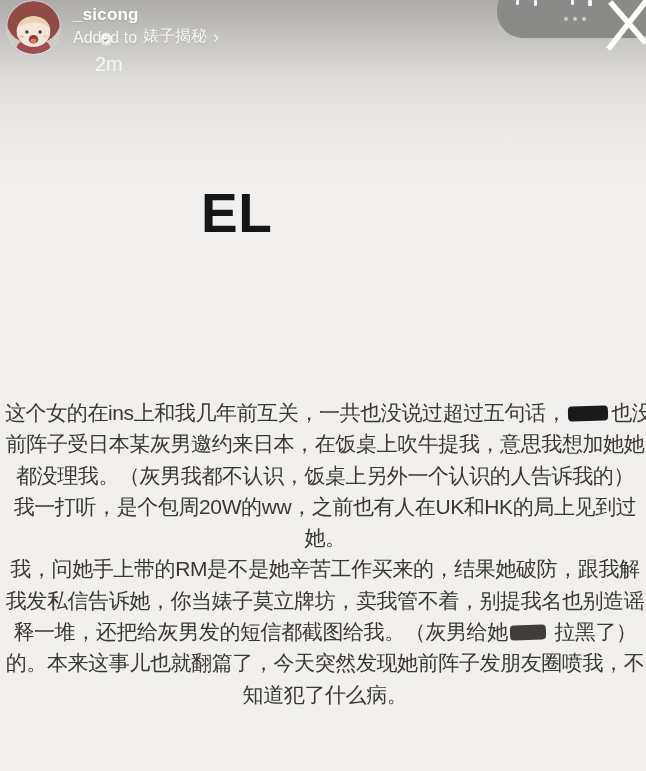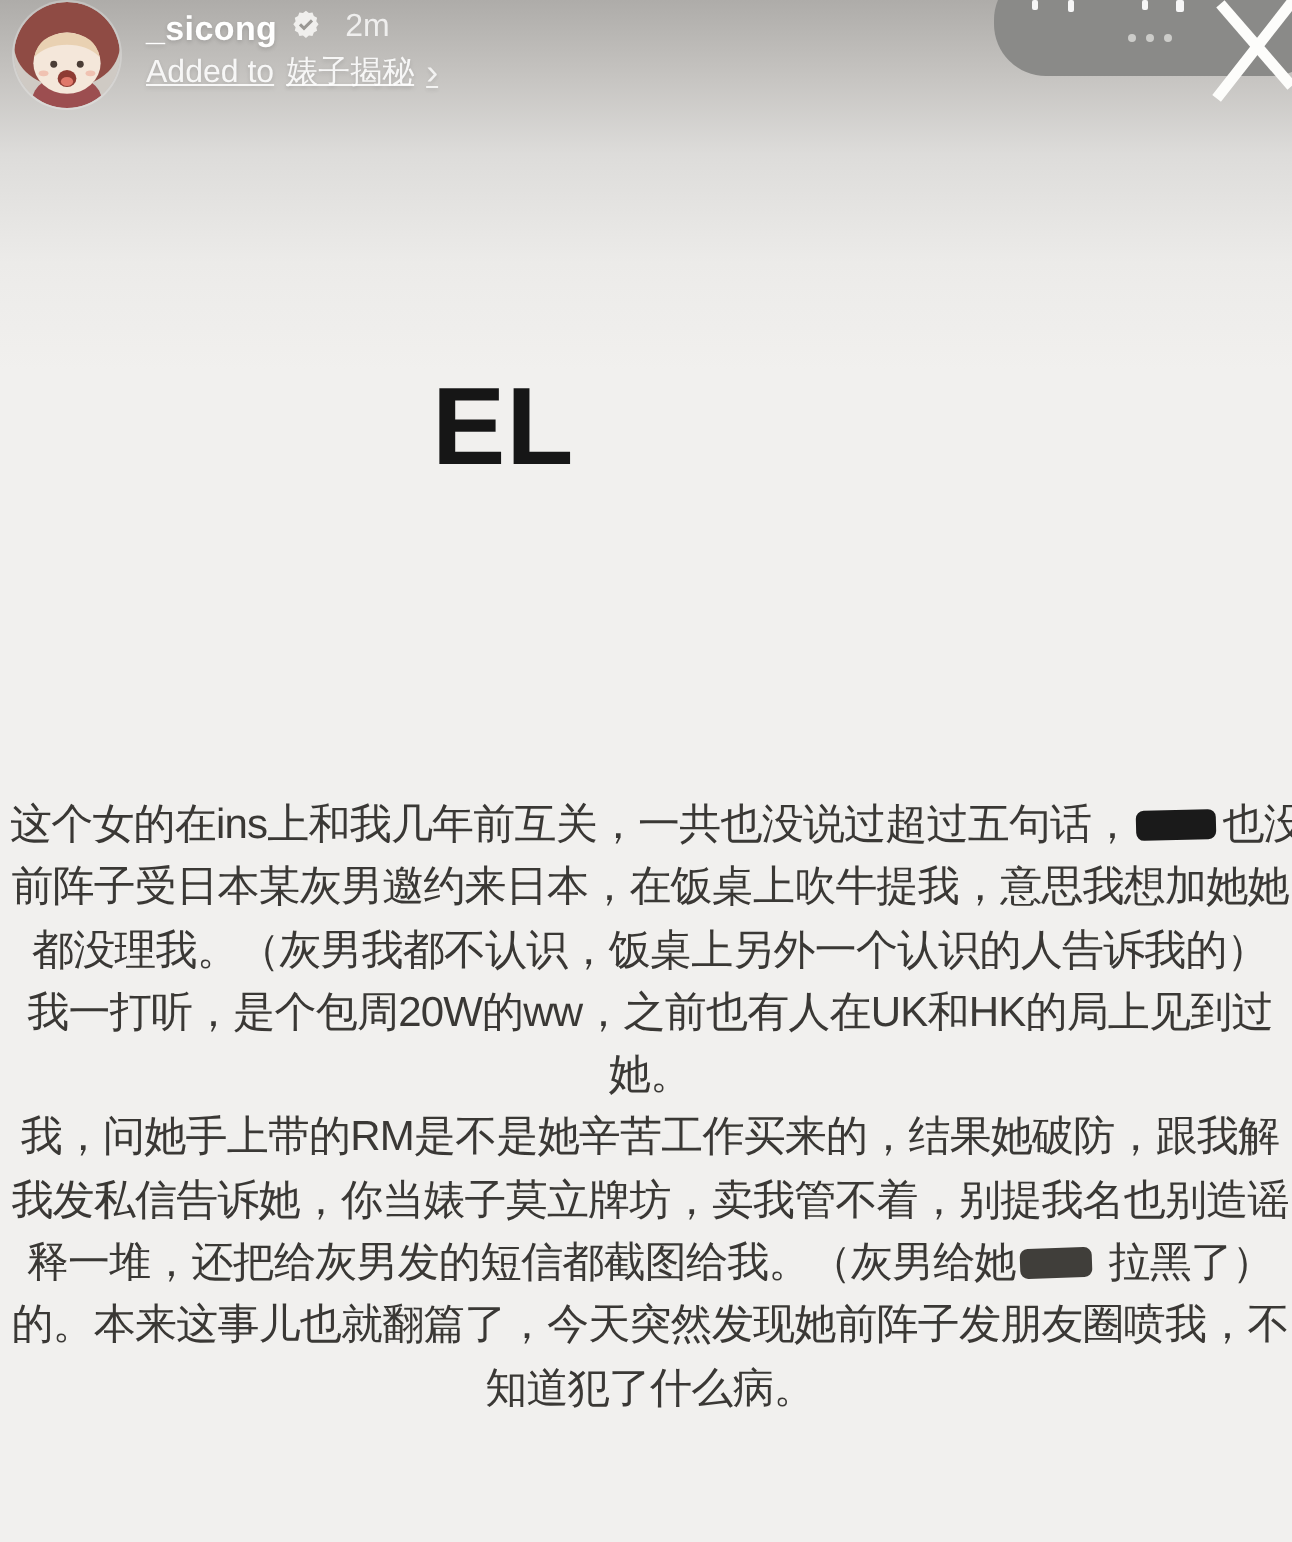--- a/index.html
+++ b/index.html
@@ -12,42 +12,42 @@
     position:relative;width:646px;height:771px;overflow:hidden;
     font-family:"Liberation Sans","DejaVu Sans",sans-serif;
     background:
       linear-gradient(180deg, var(--top_shade) 0%, #c6c4c1 5%, #dddcda 10%, #eceBe9 17%, var(--background) 24%, var(--background) 100%);
   }
   
   .story-header{position:absolute;left:0;top:0;width:100%;height:60px;z-index:3;}
   .avatar{position:absolute;left:7px;top:1px;width:53px;height:53px;border-radius:50%;overflow:hidden;
     box-shadow:0 0 0 1px rgba(255,255,255,0.25);}
   .avatar svg{display:block;width:100%;height:100%;}
-  .hdr-row1{position:absolute;left:73px;top:5px;display:flex;gap:7px;}
+  .hdr-row1{position:absolute;left:73px;top:5px;display:flex;align-items:center;gap:7px;flex-direction:column;}
   .username{color:var(--header_text);font-weight:bold;font-size:17px;letter-spacing:.2px;
     text-shadow:0 1px 2px rgba(0,0,0,0.15);}
   .verified{width:14px;height:14px;display:inline-block;}
-  .timestamp{color:rgba(255,255,255,0.78);font-size:16px;margin-left:6px;}
-  .hdr-row2{position:absolute;left:73px;top:26px;display:flex;align-items:center;gap:6px;
-    color:rgba(255,255,255,0.88);font-size:16px;text-shadow:0 1px 2px rgba(0,0,0,0.12);text-decoration:underline;}
+  .timestamp{color:rgba(255,255,255,0.78);font-size:20px;margin-left:6px;}
+  .hdr-row2{position:absolute;left:73px;top:26px;display:flex;align-items:flex-end;gap:6px;
+    color:rgba(255,255,255,0.88);font-size:16px;text-shadow:0 1px 2px rgba(0,0,0,0.12);}
   .chev{font-size:18px;line-height:1;opacity:.9;transform:translateY(-1px);}
   
   .toolbar{position:absolute;left:497px;top:-16px;width:165px;height:54px;
     background:var(--toolbar_bg);border-radius:26px;z-index:4;}
   .tool-stub{position:absolute;background:rgba(255,255,255,0.92);border-radius:1px;}
   .stub1{left:19px;top:16px;width:3px;height:5px;}
   .stub2{left:37px;top:16px;width:3px;height:6px;}
   .stub3{left:74px;top:16px;width:3px;height:5px;}
   .stub4{left:91px;top:16px;width:4px;height:6px;}
   .more-dots{position:absolute;left:67px;top:33px;display:flex;gap:5px;cursor:pointer;}
   .more-dots i{width:4px;height:4px;border-radius:50%;background:rgba(240,240,237,0.65);}
   .close-btn{position:absolute;left:604px;top:0;width:42px;height:52px;z-index:5;cursor:pointer;}
   .close-btn svg{display:block;width:100%;height:100%;}
   
-  .story-title{position:absolute;left:216px;top:186px;font-size:55px;line-height:1;
+  .story-title{position:absolute;left:201px;top:186px;font-size:55px;line-height:1;
     font-weight:800;color:var(--title);letter-spacing:0.5px;z-index:2;}
   
   .story-text{position:absolute;left:5px;top:397px;width:640px;z-index:2;
     font-size:21px;line-height:31.3px;letter-spacing:-0.4px;color:var(--text);}
   .text-line{white-space:nowrap;text-align:center;}
   .redaction{display:inline-block;height:15px;background:var(--redaction);
     border-radius:4px;vertical-align:-1px;margin:0 3px 0 2px;transform:rotate(-1.5deg);}
   .redaction.soft{background:#403e3a;transform:rotate(-2deg);}
 </style>
 </head>

